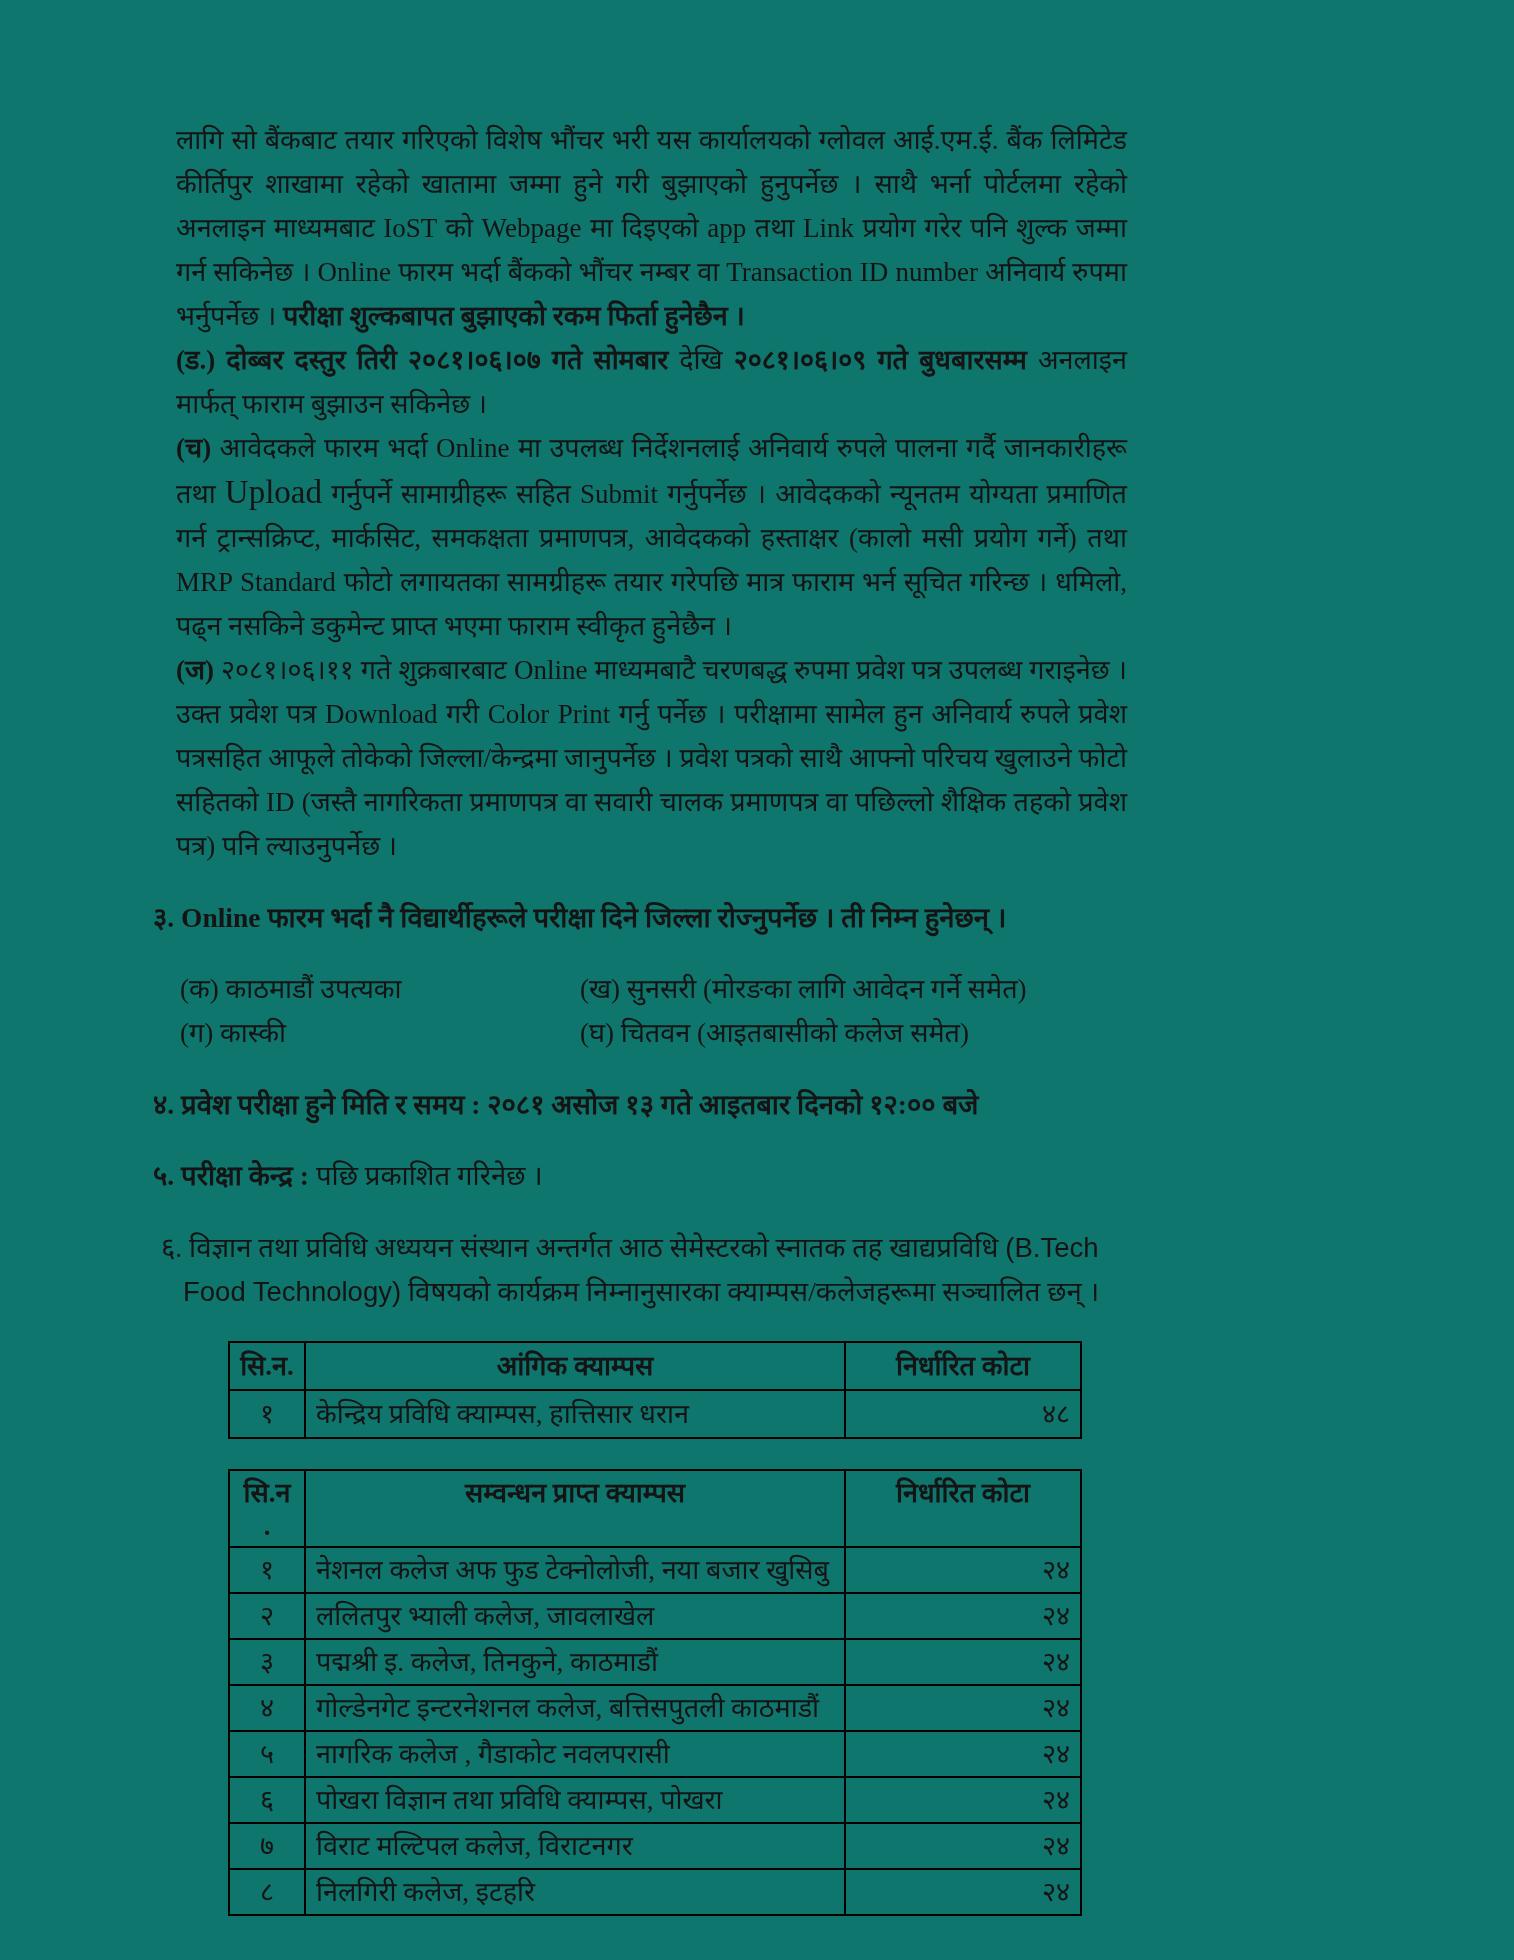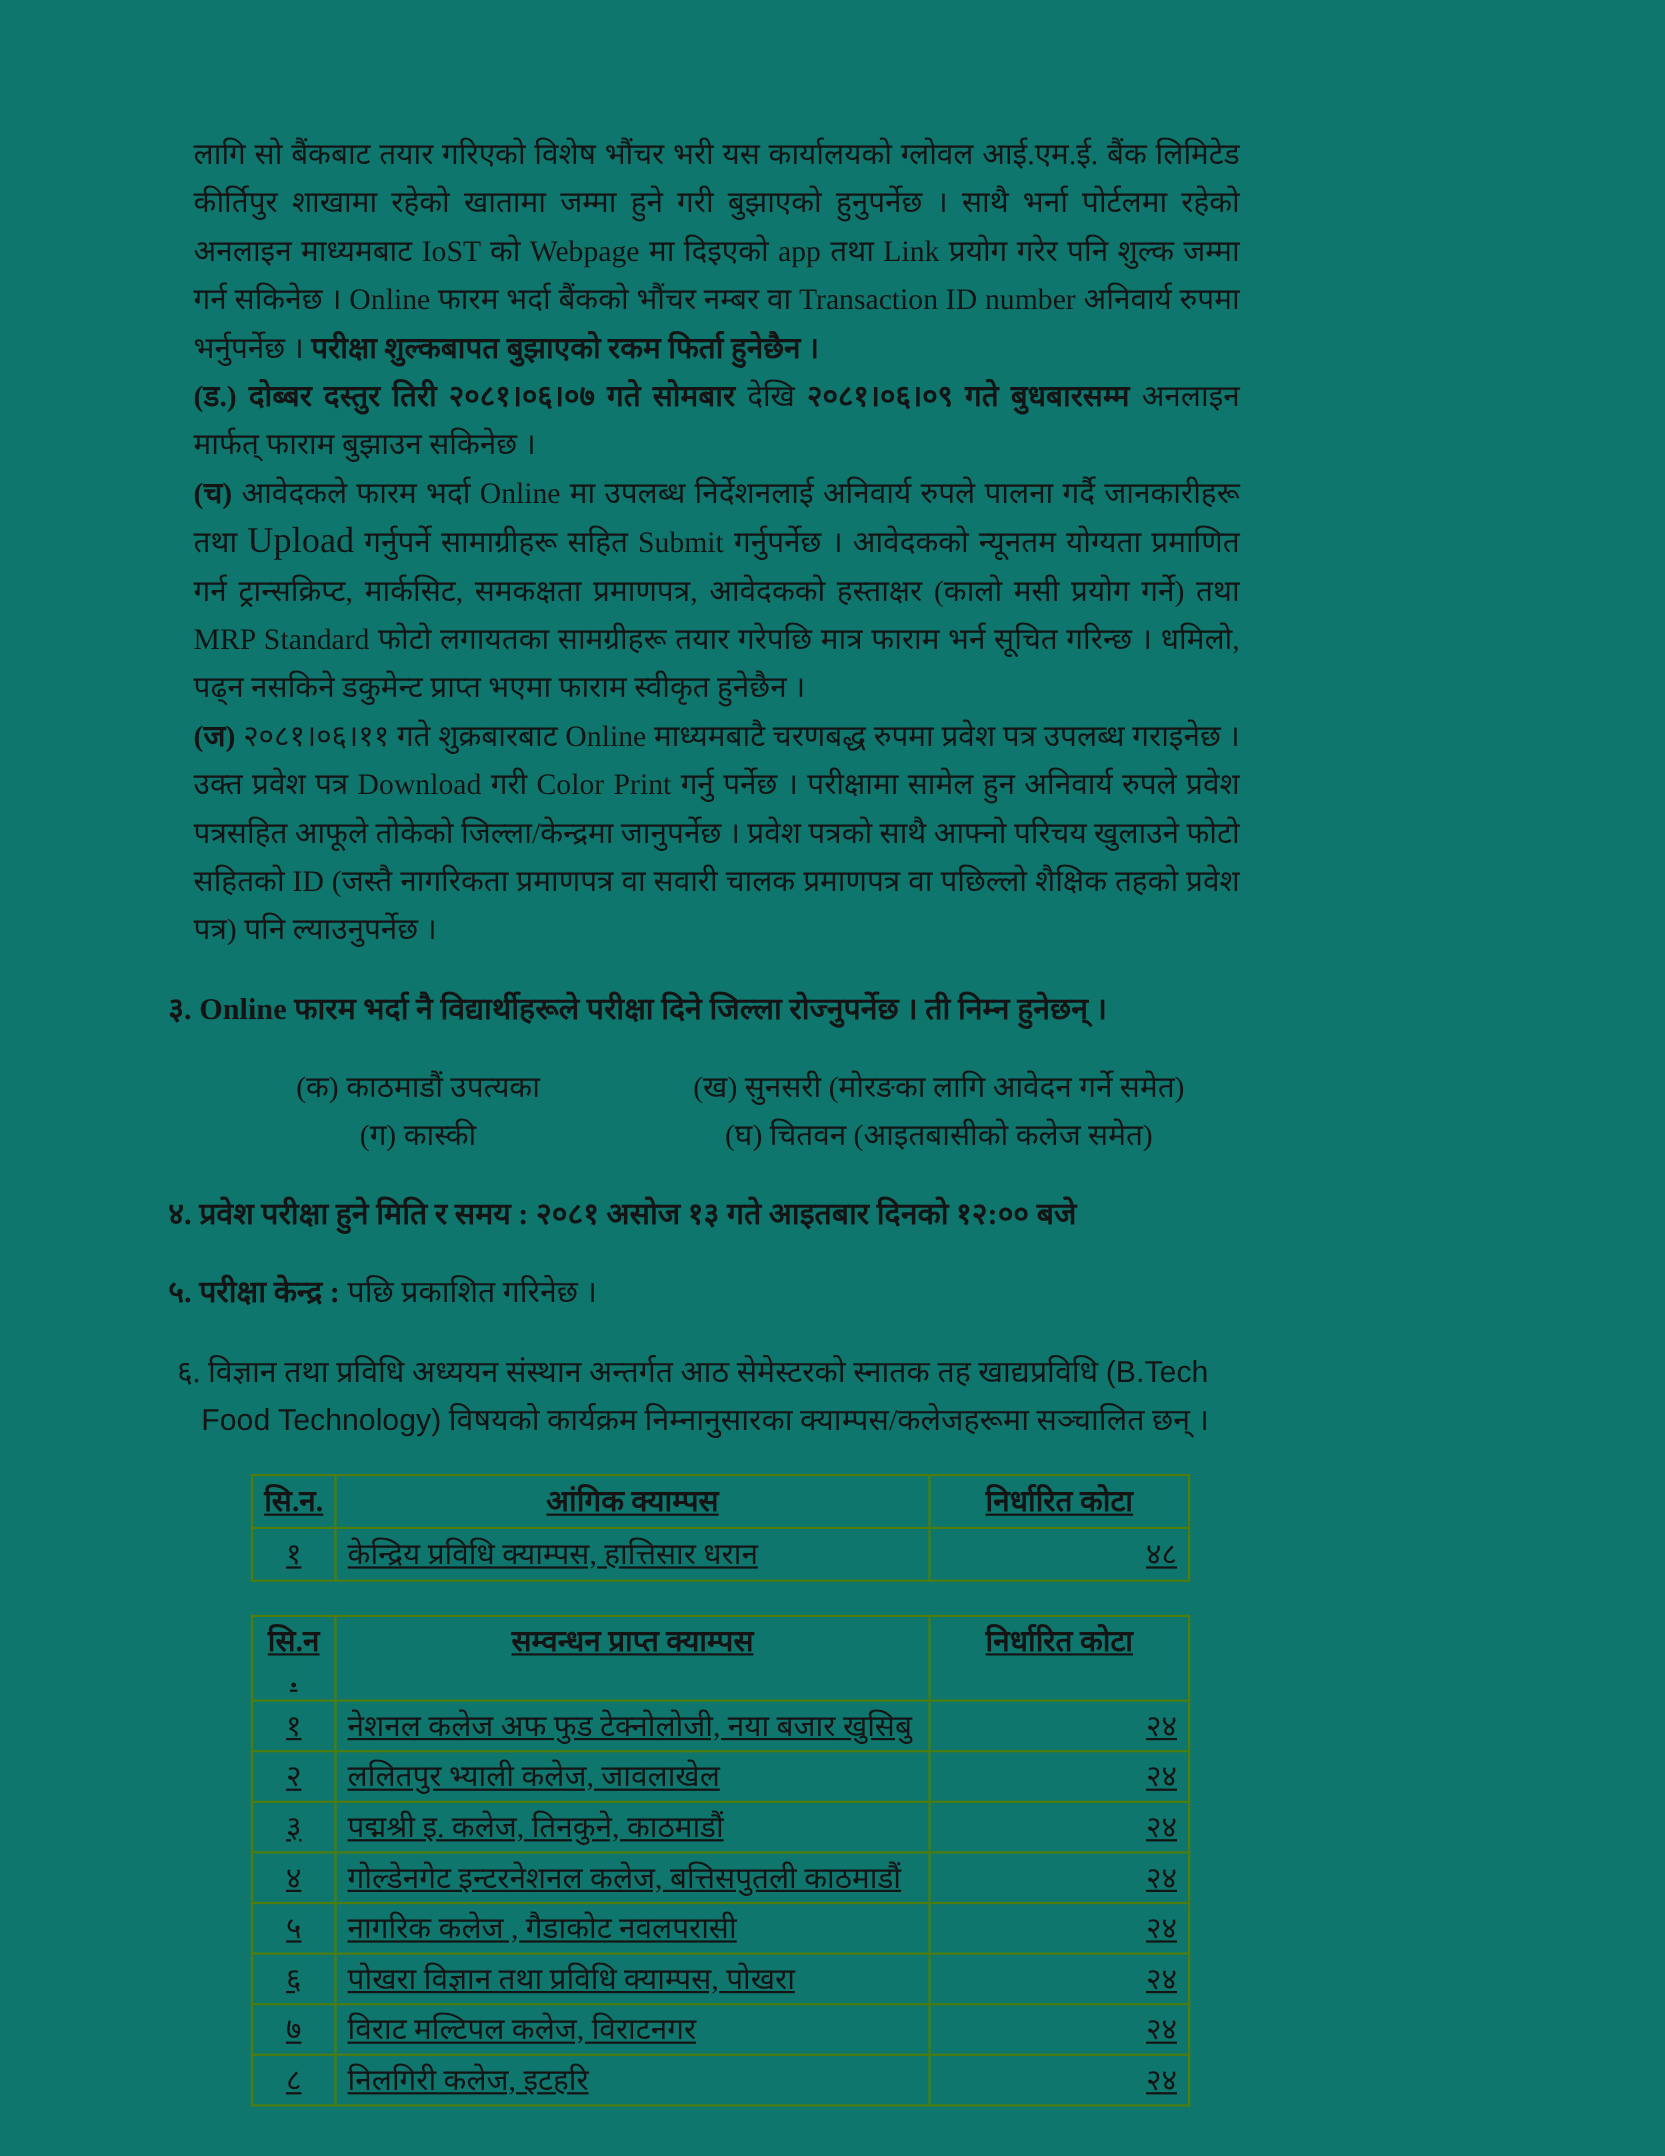--- a/index.html
+++ b/index.html
@@ -11,27 +11,27 @@
   .content{
     position:absolute;top:118px;left:145px;width:982px;
     font-size:27px;line-height:44px;text-align:justify;
   }
   .para{margin:0 0 0 31px;}
   .seg-upload{font-size:33px;}
   .latin-sans{font-family:"Liberation Sans","DejaVu Sans",sans-serif;}
   .num-item{margin-left:8px;font-weight:700;font-size:27.5px;text-align:left;}
   .num-item .normal{font-weight:400;}
   .item6{margin-left:16px;padding-left:22px;text-indent:-22px;font-weight:400;}
-  .districts{margin-left:35px;display:grid;grid-template-columns:400px auto;text-align:center;}
+  .districts{margin-left:35px;display:grid;grid-template-columns:400px auto;text-align:left;}
   .districts span{display:block;}
   table{border-collapse:collapse;margin-left:83px;table-layout:fixed;
         font-size:27px;line-height:33px;text-align:left;}
   .t1{margin-top:14px;}
   .t2{margin-top:30px;}
-  th,td{border:2px solid #4d7c0f;padding:3px 10px;box-sizing:border-box;text-decoration:underline;}
+  th,td{border:2px solid #000000;padding:3px 10px;box-sizing:border-box;}
   col.c-sn{width:76px;}
   col.c-campus{width:540px;}
   col.c-quota{width:236px;}
   th{font-weight:700;}
   .t1 th{height:48px;text-align:center;vertical-align:middle;}
   .t1 td{height:48px;vertical-align:middle;}
   .t2 th{height:74px;vertical-align:top;padding-top:6px;}
   .t2 td{height:46px;vertical-align:middle;}
   .th-sn{text-align:center;}
   .t2 .th-campus{text-align:center;margin-left:32px;}

